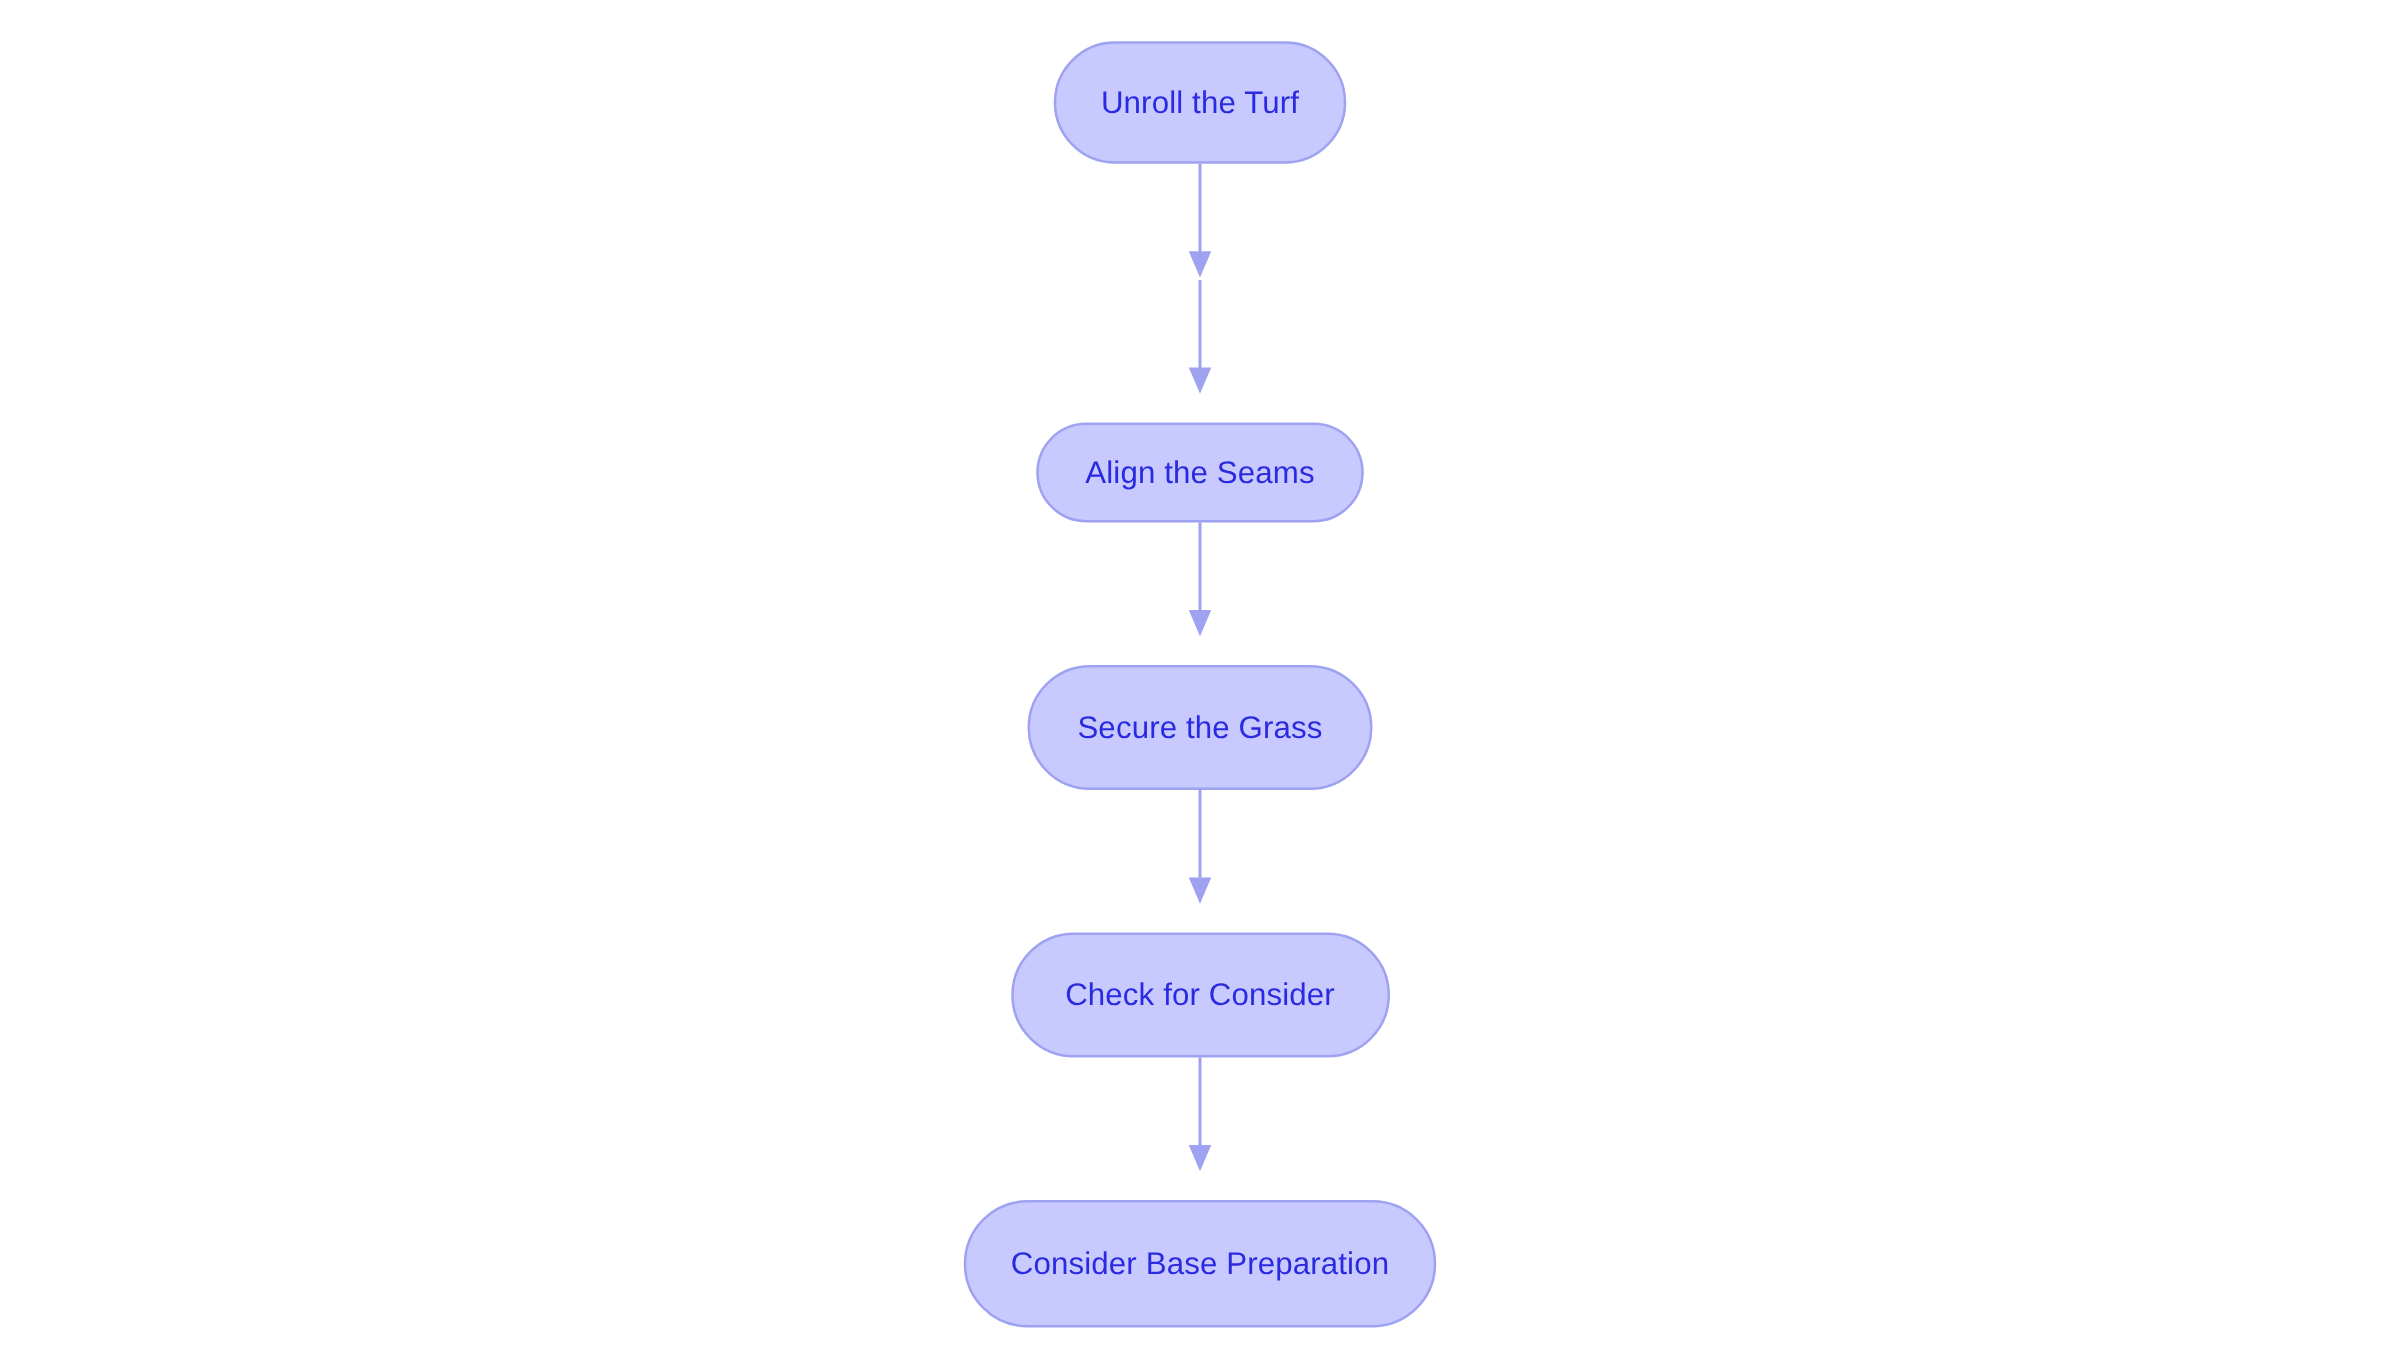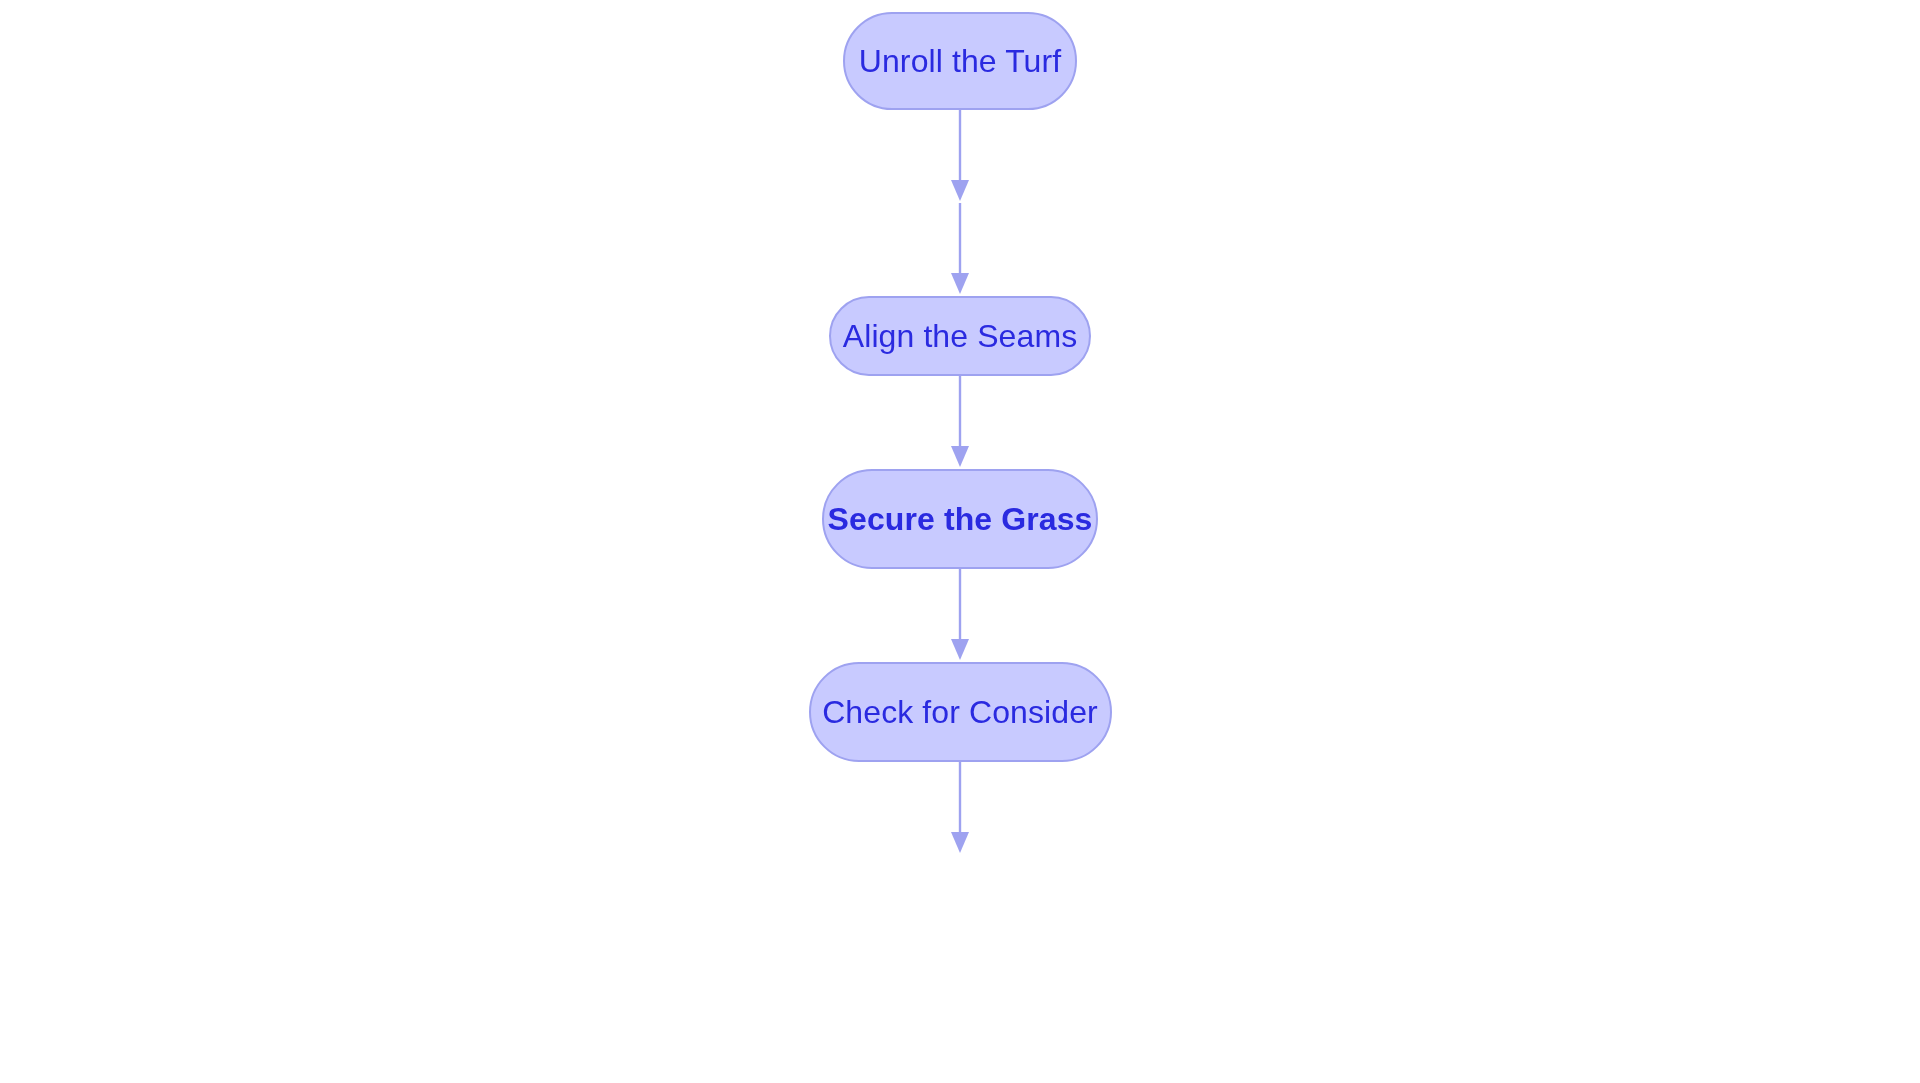--- a/index.html
+++ b/index.html
@@ -39,37 +39,38 @@
     position: relative;
     box-sizing: border-box;
     display: flex;
     align-items: center;
     justify-content: center;
     background: #c8caff;
     border: 2px solid #9ea2f0;
     border-radius: 999px;
     color: #2a2ae0;
     font-family: "Liberation Sans", sans-serif;
-    font-size: 32px;
+    font-size: 25px;
     font-weight: 400;
     letter-spacing: 0.1px;
     line-height: 1;
     white-space: nowrap;
     user-select: none;
+    margin-top: 21px;
   }
   .node-label {
     display: block;
     padding: 0 4px;
   }
 
   
   .n1 { width: 234px; height: 98px; }
   .n2 { width: 180px; height: 98px; }
   .n3 { width: 262px; height: 80px; }
-  .n4 { width: 276px; height: 100px; font-weight: bold; }
+  .n4 { width: 276px; height: 100px; }
   .n5 { width: 303px; height: 100px; }
   .n6 { width: 378px; height: 102px; }
 
   
   .connector {
     position: relative;
     width: 26px;
     height: 93px;
     display: block;
   }
@@ -140,15 +141,20 @@
       </div>
     </div>
 
     <div class="connector">
       <svg width="26" height="93" viewBox="0 0 26 93" xmlns="http://www.w3.org/2000/svg">
         <line x1="13" y1="0" x2="13" y2="74" stroke="#9ea2f0" stroke-width="2.4"></line>
         <polygon points="13,91 4,70 22,70" fill="#9ea2f0"></polygon>
       </svg>
     </div>
 
+    <div class="row">
+      <div class="node n6">
+        <span class="node-label">Consider Base Preparation</span>
+      </div>
+    </div>
 
   </div>
 </div>
 
 </body></html>

